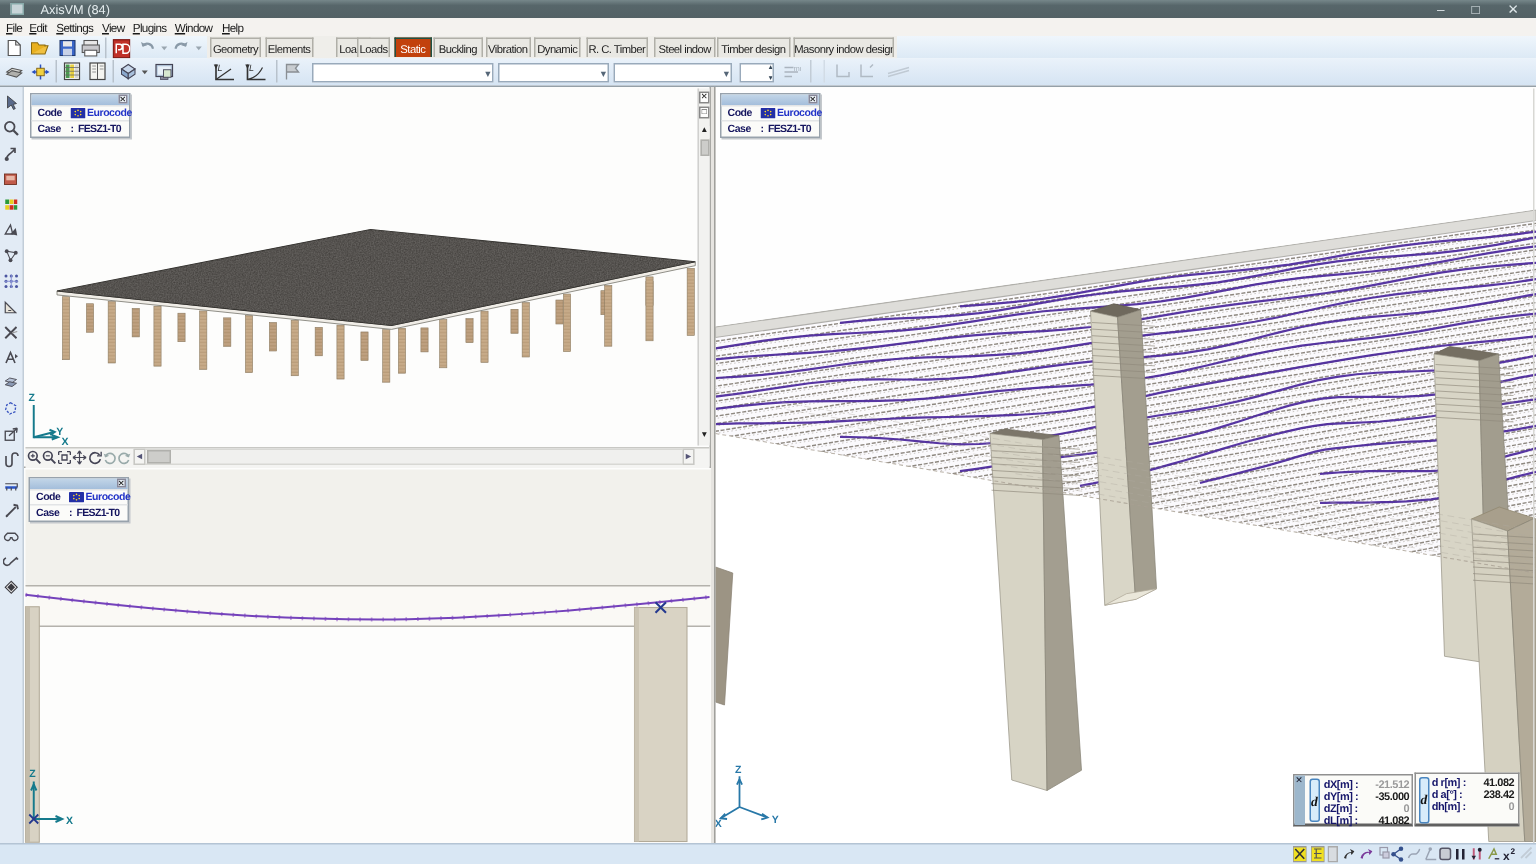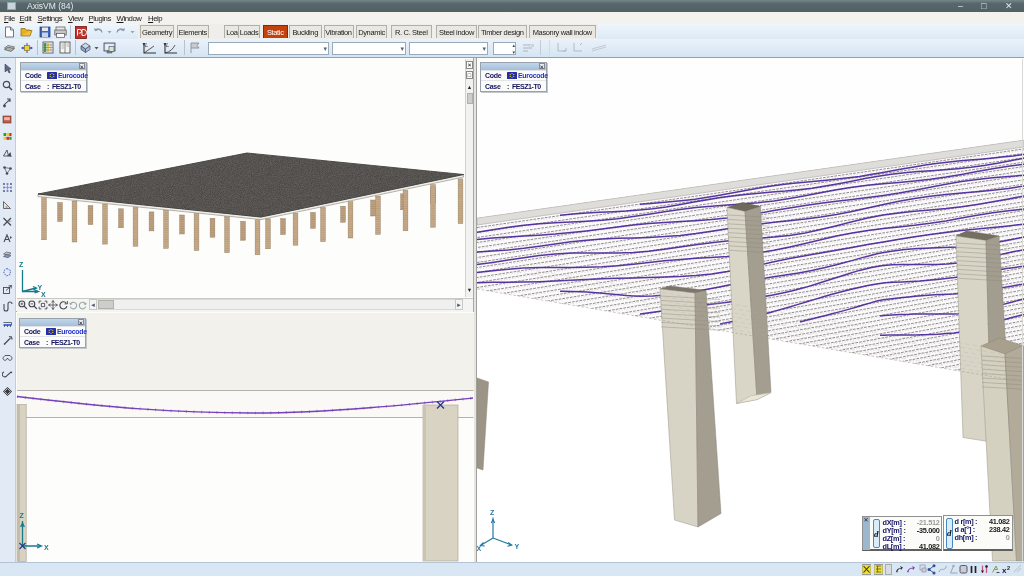--- a/index.html
+++ b/index.html
@@ -69,24 +69,24 @@
 <div id="row1"></div>
 <div id="tabstrip"></div>
 <div class="tab" style="left:140px;width:34px">Geometry</div>
 <div class="tab" style="left:176.5px;width:32.5px">Elements</div>
 <div class="tab" style="left:224px;width:23px">Loads</div>
 <div class="tab" style="left:238px;width:22px">Loads</div>
 <div class="tab active" style="left:263px;width:24.5px">Static</div>
 <div class="tab" style="left:289px;width:32.5px">Buckling</div>
 <div class="tab" style="left:323.5px;width:30px">Vibration</div>
 <div class="tab" style="left:356px;width:31px">Dynamic</div>
-<div class="tab" style="left:391px;width:40.5px">R. C. Steel</div>
+<div class="tab" style="left:391px;width:40.5px">R. C. Timber</div>
 <div class="tab" style="left:436px;width:41px">Steel indow</div>
 <div class="tab" style="left:478px;width:48.5px">Timber design</div>
-<div class="tab" style="left:528.5px;width:67.5px">Masonry wall indow</div>
+<div class="tab" style="left:528.5px;width:67.5px">Masonry indow design</div>
 <svg style="position:absolute;left:4px;top:26px" width="11" height="12" viewBox="0 0 11 12">
     <path d="M1.5 1 h5 l3 3 v7 h-8 Z" fill="#fff" stroke="#555" stroke-width="0.8"></path>
     <path d="M6.5 1 v3 h3" fill="none" stroke="#555" stroke-width="0.8"></path>
   </svg>
 <svg style="position:absolute;left:20px;top:26px" width="13" height="12" viewBox="0 0 13 12">
     <path d="M1 10 L3 4.5 L12 4.5 L10 10 Z" fill="#f0c040" stroke="#8a6a10" stroke-width="0.7"></path>
     <path d="M1 10 V2.5 h4 l1 1.5 h4 v1" fill="#e8b020" stroke="#8a6a10" stroke-width="0.7"></path>
   </svg>
 <svg style="position:absolute;left:39px;top:26px" width="12" height="12" viewBox="0 0 12 12">
     <rect x="1" y="1" width="10" height="10" fill="#3a66c8" stroke="#20396e" stroke-width="0.7"></rect>

